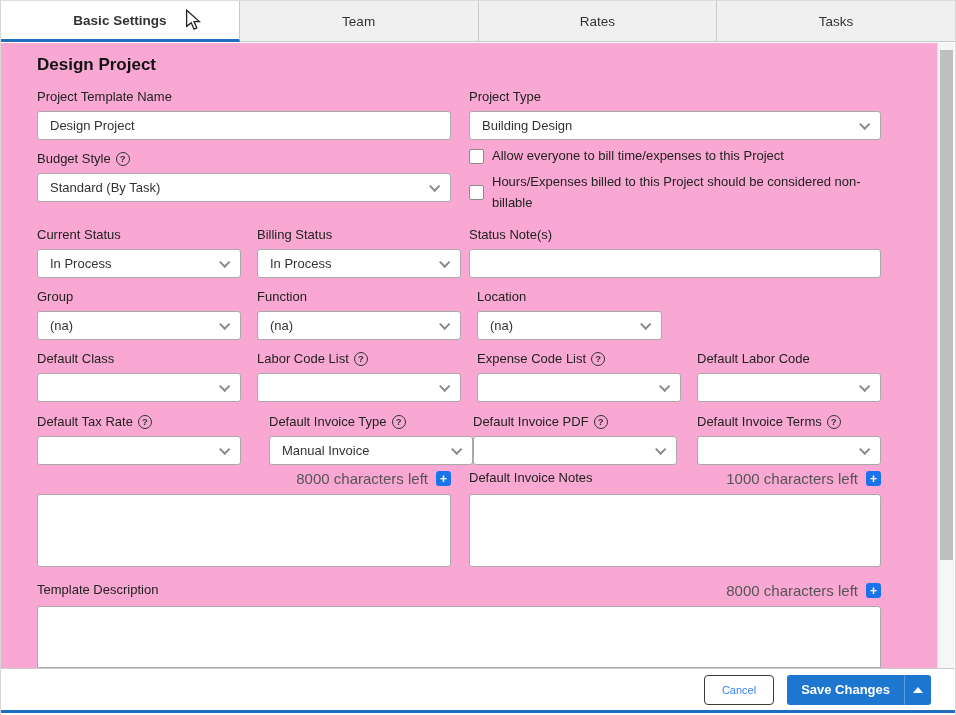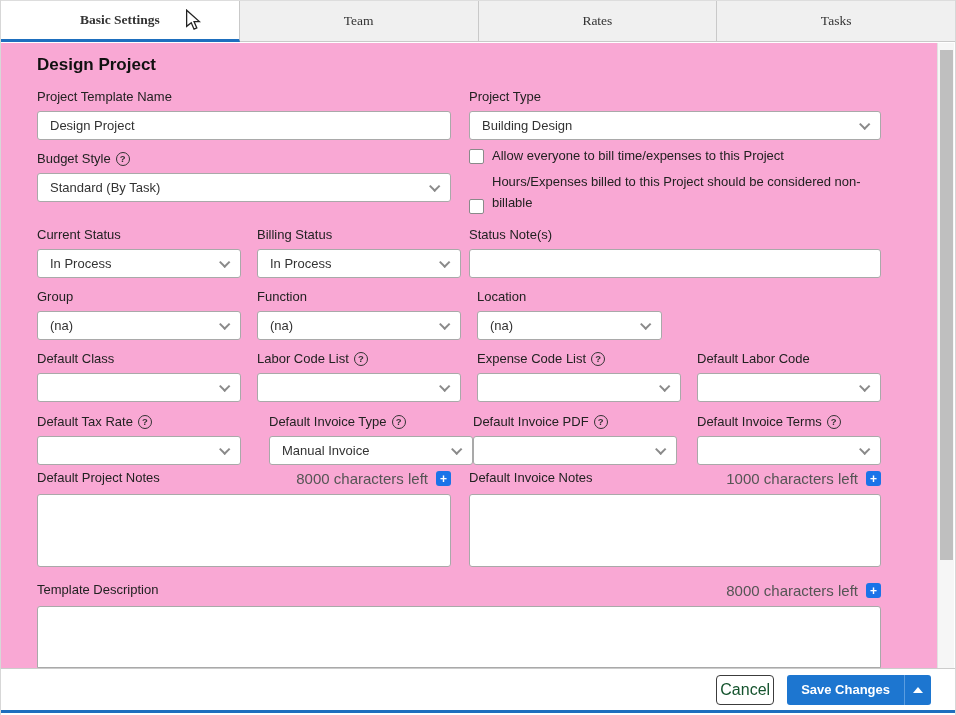--- a/index.html
+++ b/index.html
@@ -7,21 +7,21 @@
     --btn-blue:#1d76d0;
     --plus-blue:#1a73e8;
     --border:#a9a9a9;
     --tabbg:#f0f0f0;
   }
   *{box-sizing:border-box;}
   html,body{margin:0;padding:0;background:#e8e8e8;}
   body{font-family:"Liberation Sans","DejaVu Sans",sans-serif;}
   .app{position:relative;width:956px;height:715px;background:#fff;border-left:1px solid #d7d7d7;border-right:1px solid #d7d7d7;overflow:hidden;}
   
-  .tabbar{position:absolute;left:0;top:0;width:100%;height:42px;display:flex;border-top:1px solid #ddd;font-family:Liberation Serif, serif;}
+  .tabbar{position:absolute;left:0;top:0;width:100%;height:42px;display:flex;border-top:1px solid #ddd;}
   .tab{flex:1;display:flex;align-items:center;justify-content:center;background:var(--tabbg);
        border-bottom:1px solid #c9c9c9;border-right:1px solid #c9c9c9;font-size:13.5px;color:#333;cursor:default;}
   .tab:last-child{border-right:none;}
   .tab.active{background:#fff;font-weight:700;border-bottom:3px solid var(--accent);}
   
   .cursor{position:absolute;left:183px;top:9px;pointer-events:none;z-index:30;}
   
   .content{position:absolute;left:0;top:43px;width:938px;height:625px;background:#f9a8d4;}
   .title{position:absolute;left:36px;top:12px;font-size:17px;font-weight:700;color:#111;}
   .fg{position:absolute;}
@@ -31,36 +31,36 @@
   .txt{width:100%;height:29px;border:1px solid var(--border);border-radius:3px;padding:0 12px;font-size:13px;
        color:#333;font-family:inherit;background:#fff;outline:none;}
   .sel{position:relative;width:100%;height:29px;border:1px solid var(--border);border-radius:3px;background:#fff;
        display:flex;align-items:center;padding:0 28px 0 12px;cursor:default;}
   .selval{font-size:13px;color:#333;overflow:hidden;white-space:nowrap;}
   .chev{position:absolute;right:12px;top:9px;width:8px;height:8px;border-right:2px solid #8a8a8a;
         border-bottom:2px solid #8a8a8a;transform:rotate(45deg) translateY(-1px);}
   .ta{width:100%;border:1px solid var(--border);border-radius:3px;background:#fff;resize:none;font-family:inherit;
       font-size:13px;padding:6px 10px;outline:none;}
   
-  .chkrow{position:absolute;display:flex;align-items:flex-end;}
+  .chkrow{position:absolute;display:flex;align-items:center;}
   .chk{width:15px;height:15px;border:1px solid #8a8a8a;border-radius:2px;background:#fff;flex:0 0 auto;margin-top:1px;}
   .chklbl{font-size:13px;color:#222;margin-left:8px;line-height:1.65;}
   
   .counterwrap{position:absolute;display:flex;align-items:center;justify-content:flex-end;}
   .counter{font-size:15px;color:#555;margin-right:8px;white-space:nowrap;}
   .plus{width:15px;height:15px;background:var(--plus-blue);color:#fff;border-radius:3px;display:flex;
         align-items:center;justify-content:center;font-size:12px;font-weight:700;line-height:1;cursor:pointer;}
   
   .sbar{position:absolute;right:1px;top:43px;width:17px;height:625px;background:#f6f6f6;border-left:1px solid #e2e2e2;}
   .sthumb{position:absolute;left:2px;top:7px;width:13px;height:510px;background:#bfbfbf;}
   
   .footer{position:absolute;left:0;top:668px;width:956px;height:42px;background:#fff;border-top:1px solid #ccc;
           display:flex;align-items:center;justify-content:flex-end;padding-right:26px;z-index:20;}
-  .btn-cancel{height:30px;padding:0 3px;background:#fff;border:1px solid #3c3c3c;border-radius:4px;
-              font-size:16px;color:#14532d;font-family:inherit;cursor:pointer;margin-right:13px;}
+  .btn-cancel{height:30px;padding:0 17px;background:#fff;border:1px solid #3c3c3c;border-radius:4px;
+              font-size:11px;color:#3b82f6;font-family:inherit;cursor:pointer;margin-right:13px;}
   .splitbtn{display:flex;height:30px;border-radius:3px;overflow:hidden;align-items:flex-end;}
   .btn-save{height:100%;padding:0 14px;background:var(--btn-blue);border:none;color:#fff;font-size:13px;
             font-weight:700;font-family:inherit;cursor:pointer;}
   .btn-save-arrow{width:27px;height:100%;background:var(--btn-blue);border:none;border-left:1px solid #5a9de0;
                   display:flex;align-items:center;justify-content:center;cursor:pointer;}
   .tri-up{width:0;height:0;border-left:5px solid transparent;border-right:5px solid transparent;
           border-bottom:6px solid #fff;}
   .bottomline{position:absolute;left:0;top:710px;width:956px;height:3px;background:var(--accent);z-index:21;}
 </style>
 </head>
@@ -225,23 +225,20 @@
       <div class="lbl">
         <span>Default Invoice Terms</span>
         <span class="help">?</span>
       </div>
       <div class="sel">
         <span class="selval"></span>
         <span class="chev"></span>
       </div>
     </div>
 
-    <div class="fg" style="left:36px;top:427px;width:414px">
-      <div class="lbl" style="margin-bottom:0">Default Project Notes</div>
-    </div>
     <div class="counterwrap" style="left:250px;top:427px;width:200px">
       <span class="counter">8000 characters left</span>
       <span class="plus">+</span>
     </div>
     <textarea class="ta" style="position: absolute; left: 36px; top: 451px; width: 414px; height: 73px;" value=""></textarea>
 
     <div class="fg" style="left:468px;top:427px;width:412px">
       <div class="lbl" style="margin-bottom:0">Default Invoice Notes</div>
     </div>
     <div class="counterwrap" style="left:680px;top:427px;width:200px">

